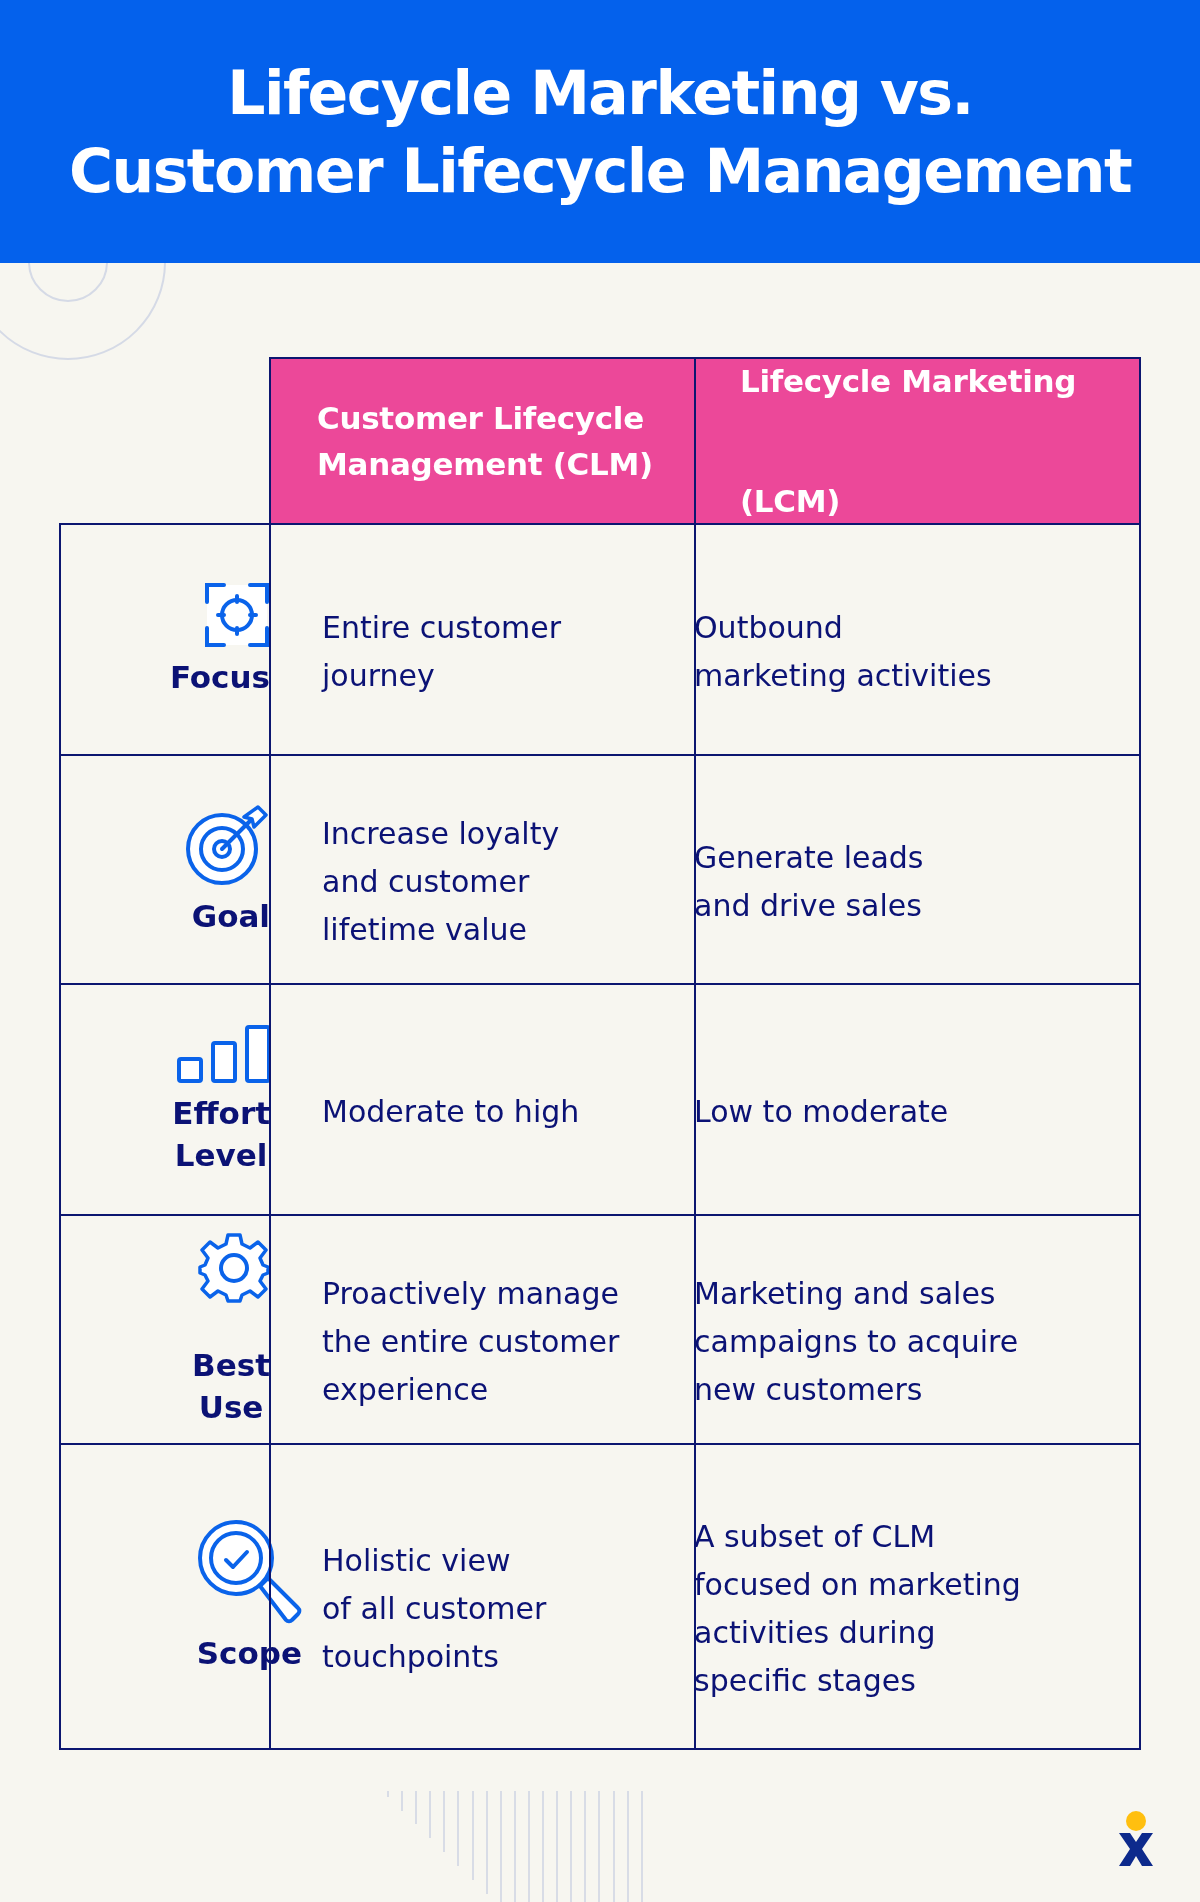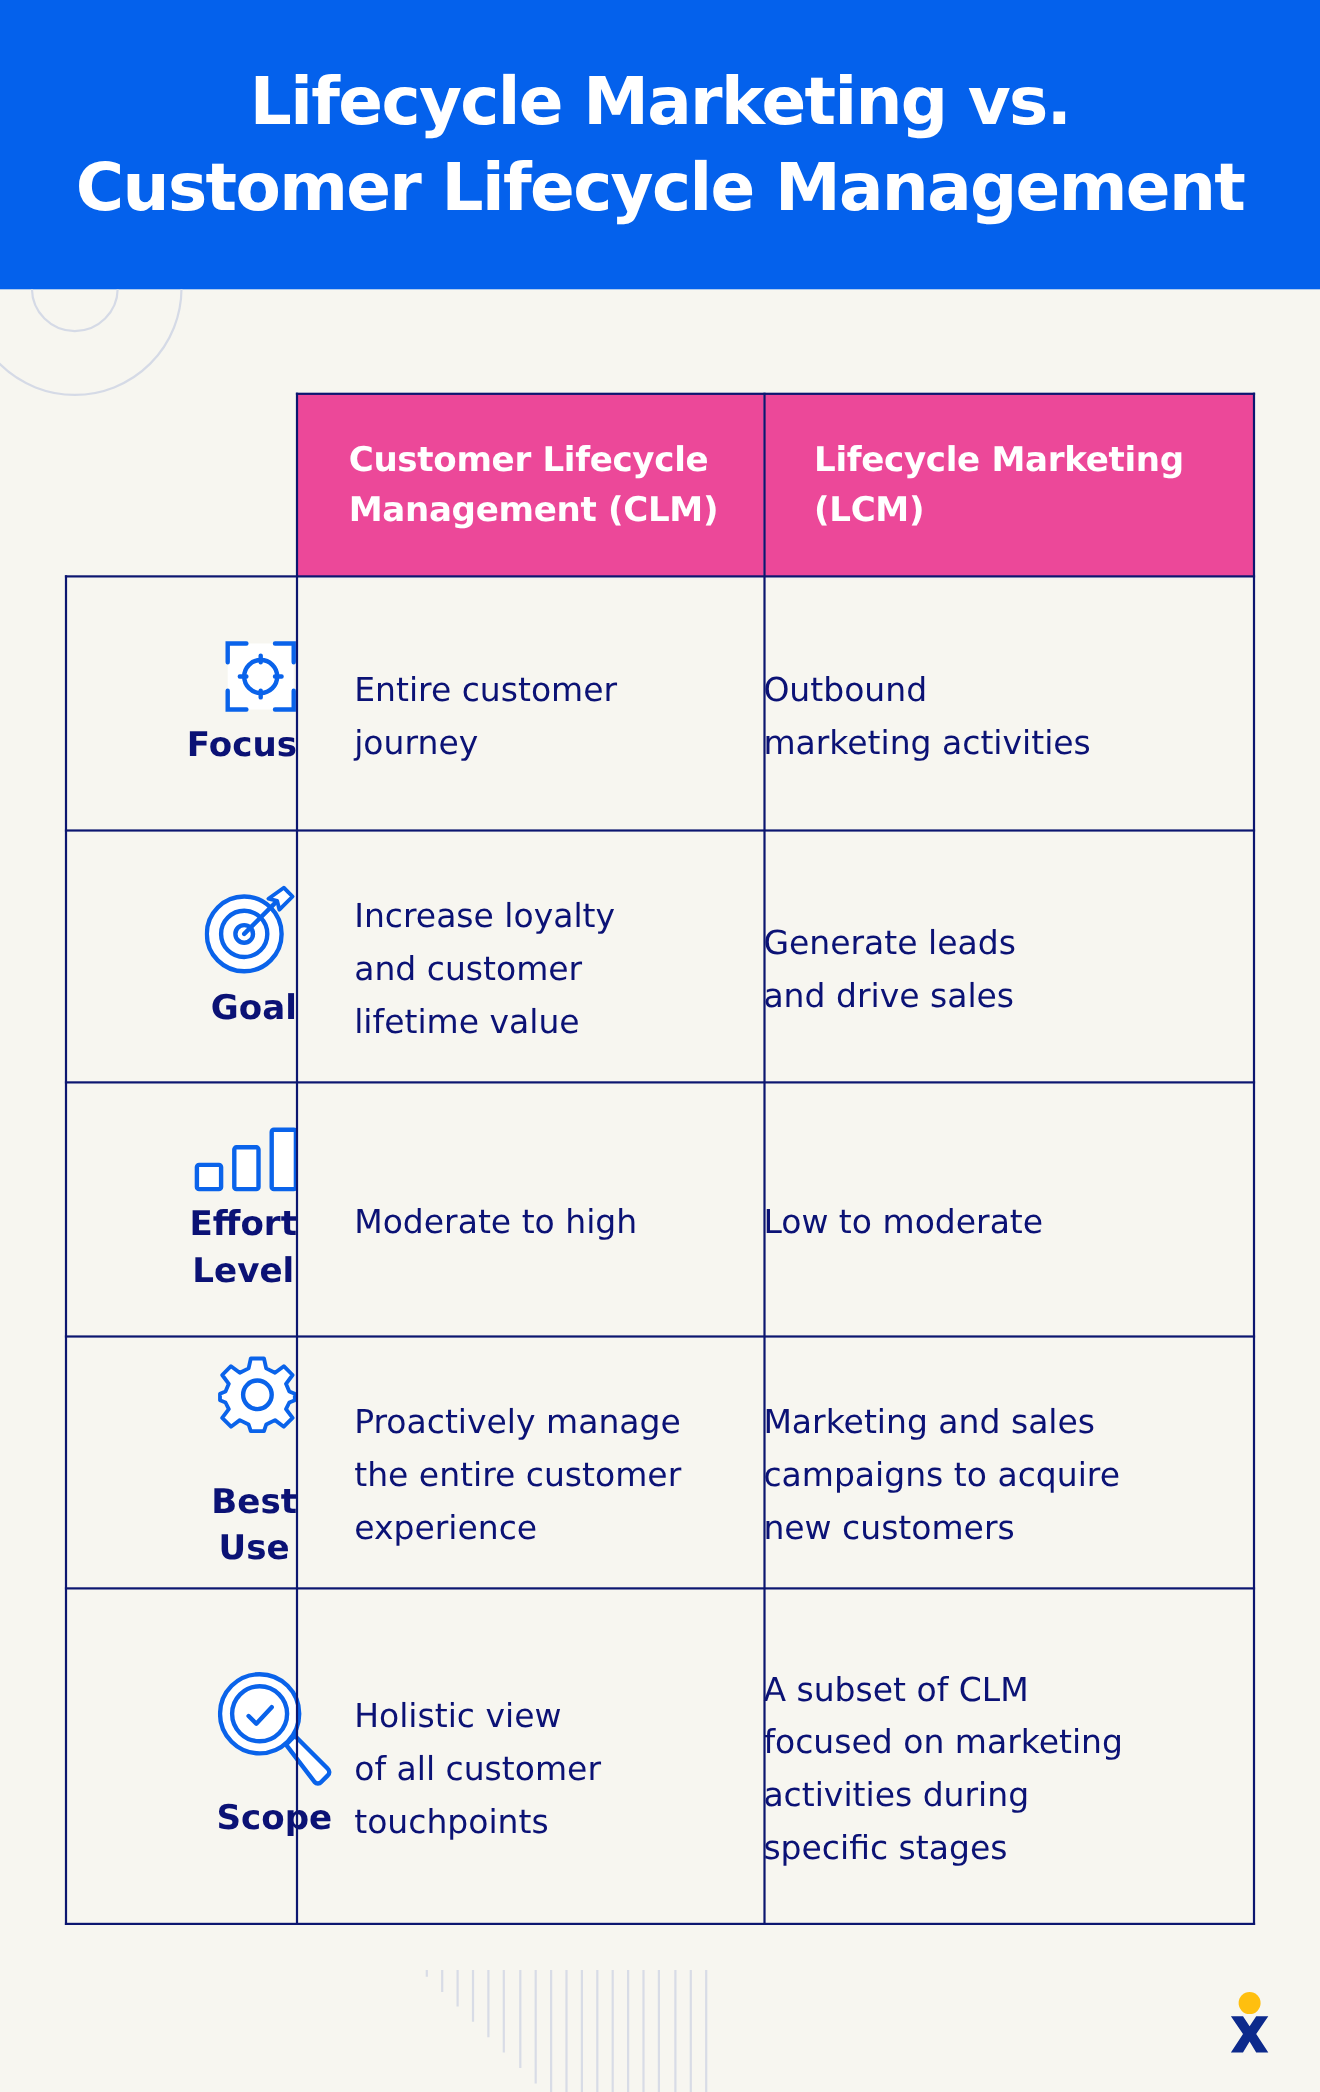--- a/index.html
+++ b/index.html
@@ -57,21 +57,21 @@
 
 <svg class="deco-circles" viewBox="0 263 200 120">
   <circle cx="68" cy="262" r="39" fill="none" stroke="#d5dae6" stroke-width="2"></circle>
   <circle cx="68" cy="262" r="97" fill="none" stroke="#d5dae6" stroke-width="2"></circle>
 </svg>
 
 <div class="th" style="left:270px;width:424px;padding-left:47px;">
   <div>Customer Lifecycle</div>
   <div>Management (CLM)</div>
 </div>
-<div class="th" style="left:694px;width:446px;padding-left:46px;">
+<div class="th" style="left:694px;width:446px;padding-left:46px;justify-content:space-between;">
   <div>Lifecycle Marketing</div>
   <div>(LCM)</div>
 </div>
 
 <div class="label-cell" style="top:524px;height:231px;">
   <svg width="66" height="66" viewBox="0 0 66 66">
     <rect x="3" y="3" width="60" height="60" fill="#ffffff"></rect>
     <path d="M3 20 V3 H20 M46 3 H63 V20 M63 46 V63 H46 M20 63 H3 V46" fill="none" stroke="#0a63ea" stroke-width="4" stroke-linecap="round"></path>
     <circle cx="33" cy="33" r="15" fill="none" stroke="#0a63ea" stroke-width="4"></circle>
     <path d="M33 14 V20 M33 46 V52 M14 33 H20 M46 33 H52" stroke="#0a63ea" stroke-width="4" stroke-linecap="round"></path>

